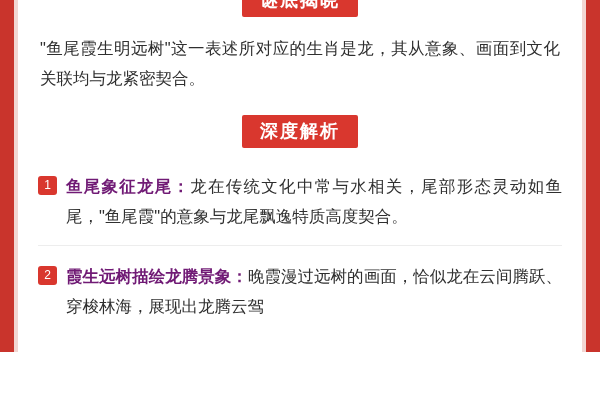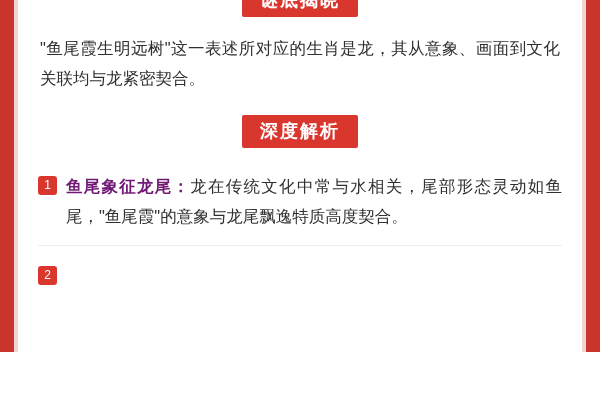--- a/index.html
+++ b/index.html
@@ -156,18 +156,21 @@
 
       <div class="item">
         <div class="num">1</div>
         <div class="item-text">
           <span class="lead">鱼尾象征龙尾：</span><span>龙在传统文化中常与水相关，尾部形态灵动如鱼尾，"鱼尾霞"的意象与龙尾飘逸特质高度契合。</span>
         </div>
       </div>
 
       <div class="item">
         <div class="num">2</div>
+        <div class="item-text">
+          <span class="lead">霞生远树描绘龙腾景象：</span><span>晚霞漫过远树的画面，恰似龙在云间腾跃、穿梭林海，展现出龙腾云驾</span>
+        </div>
       </div>
 
     </div>
 
   </div>
 </div>
 
 </body></html>

